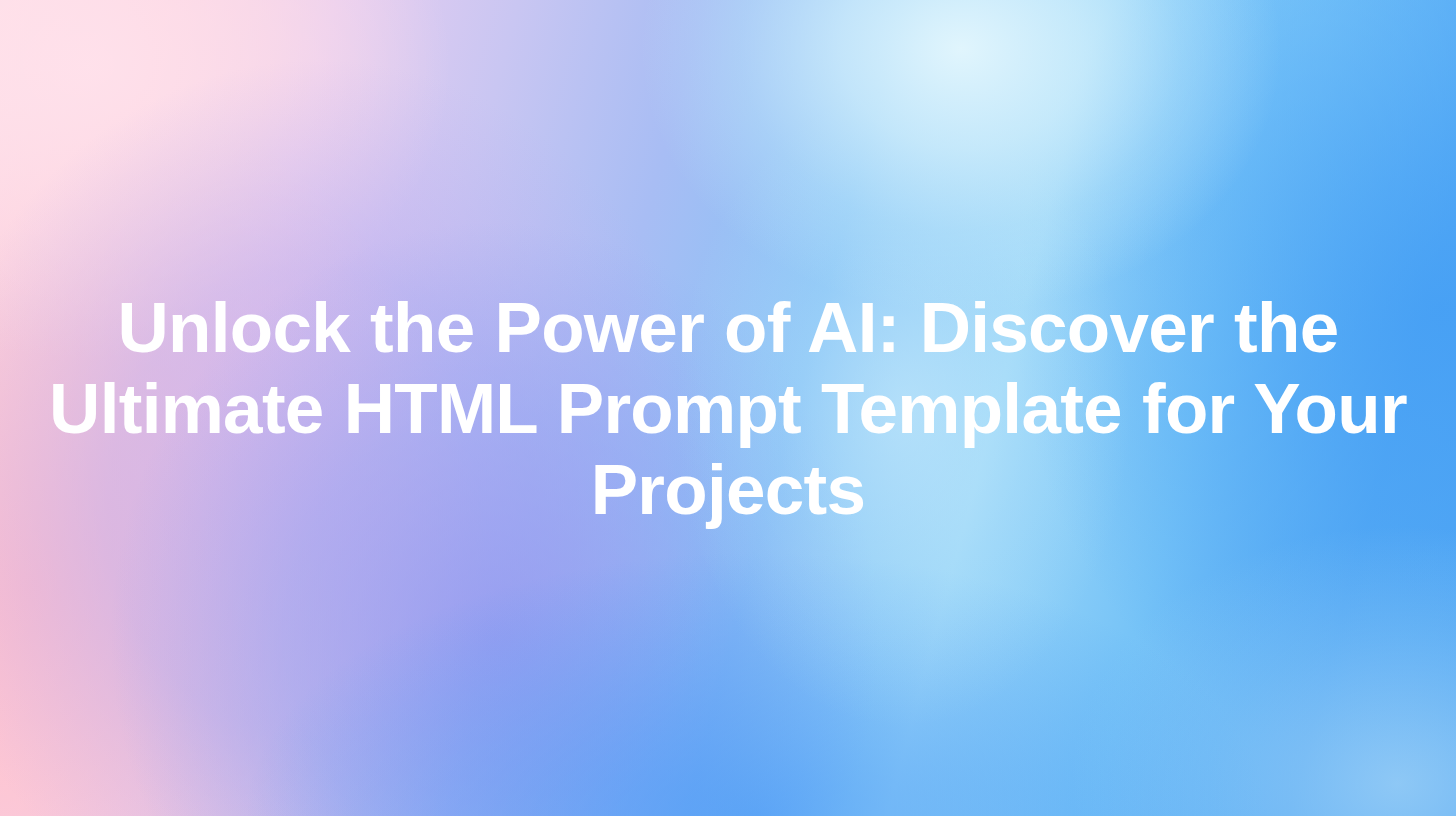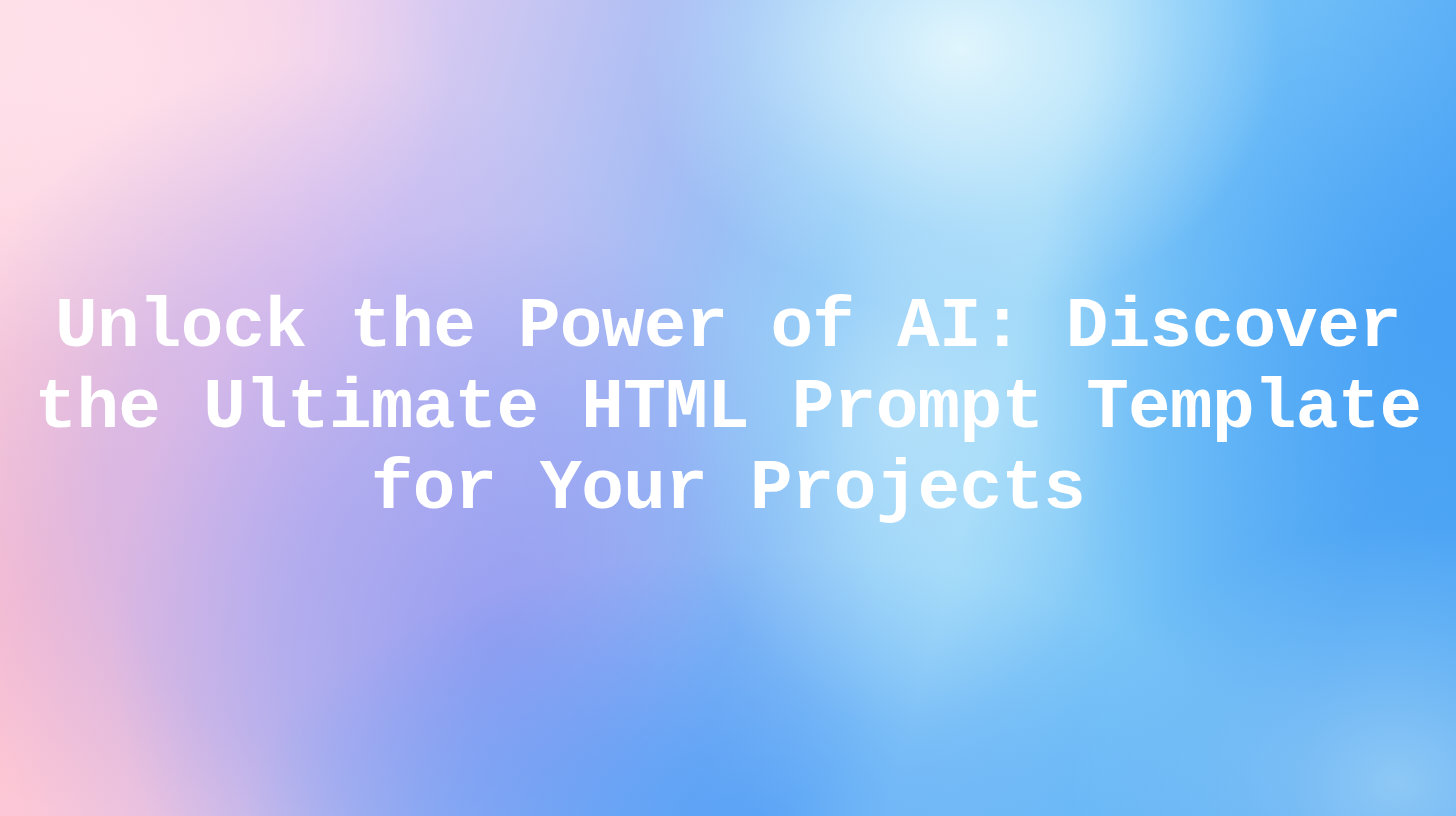--- a/index.html
+++ b/index.html
@@ -135,21 +135,21 @@
     z-index: 10;
     width: 1456px;
     padding: 0 10px;
     box-sizing: border-box;
     text-align: center;
   }
 
   .headline {
     margin: 0;
     color: #ffffff;
-    font-family: Liberation Mono, monospace;
+    font-family: Liberation Sans, sans-serif;
     font-weight: 700;
     font-size: 71px;
     line-height: 81px;
     letter-spacing: -0.7px;
     word-spacing: 1px;
     text-rendering: optimizeLegibility;
     -webkit-font-smoothing: antialiased;
   }
 </style>
 </head>

